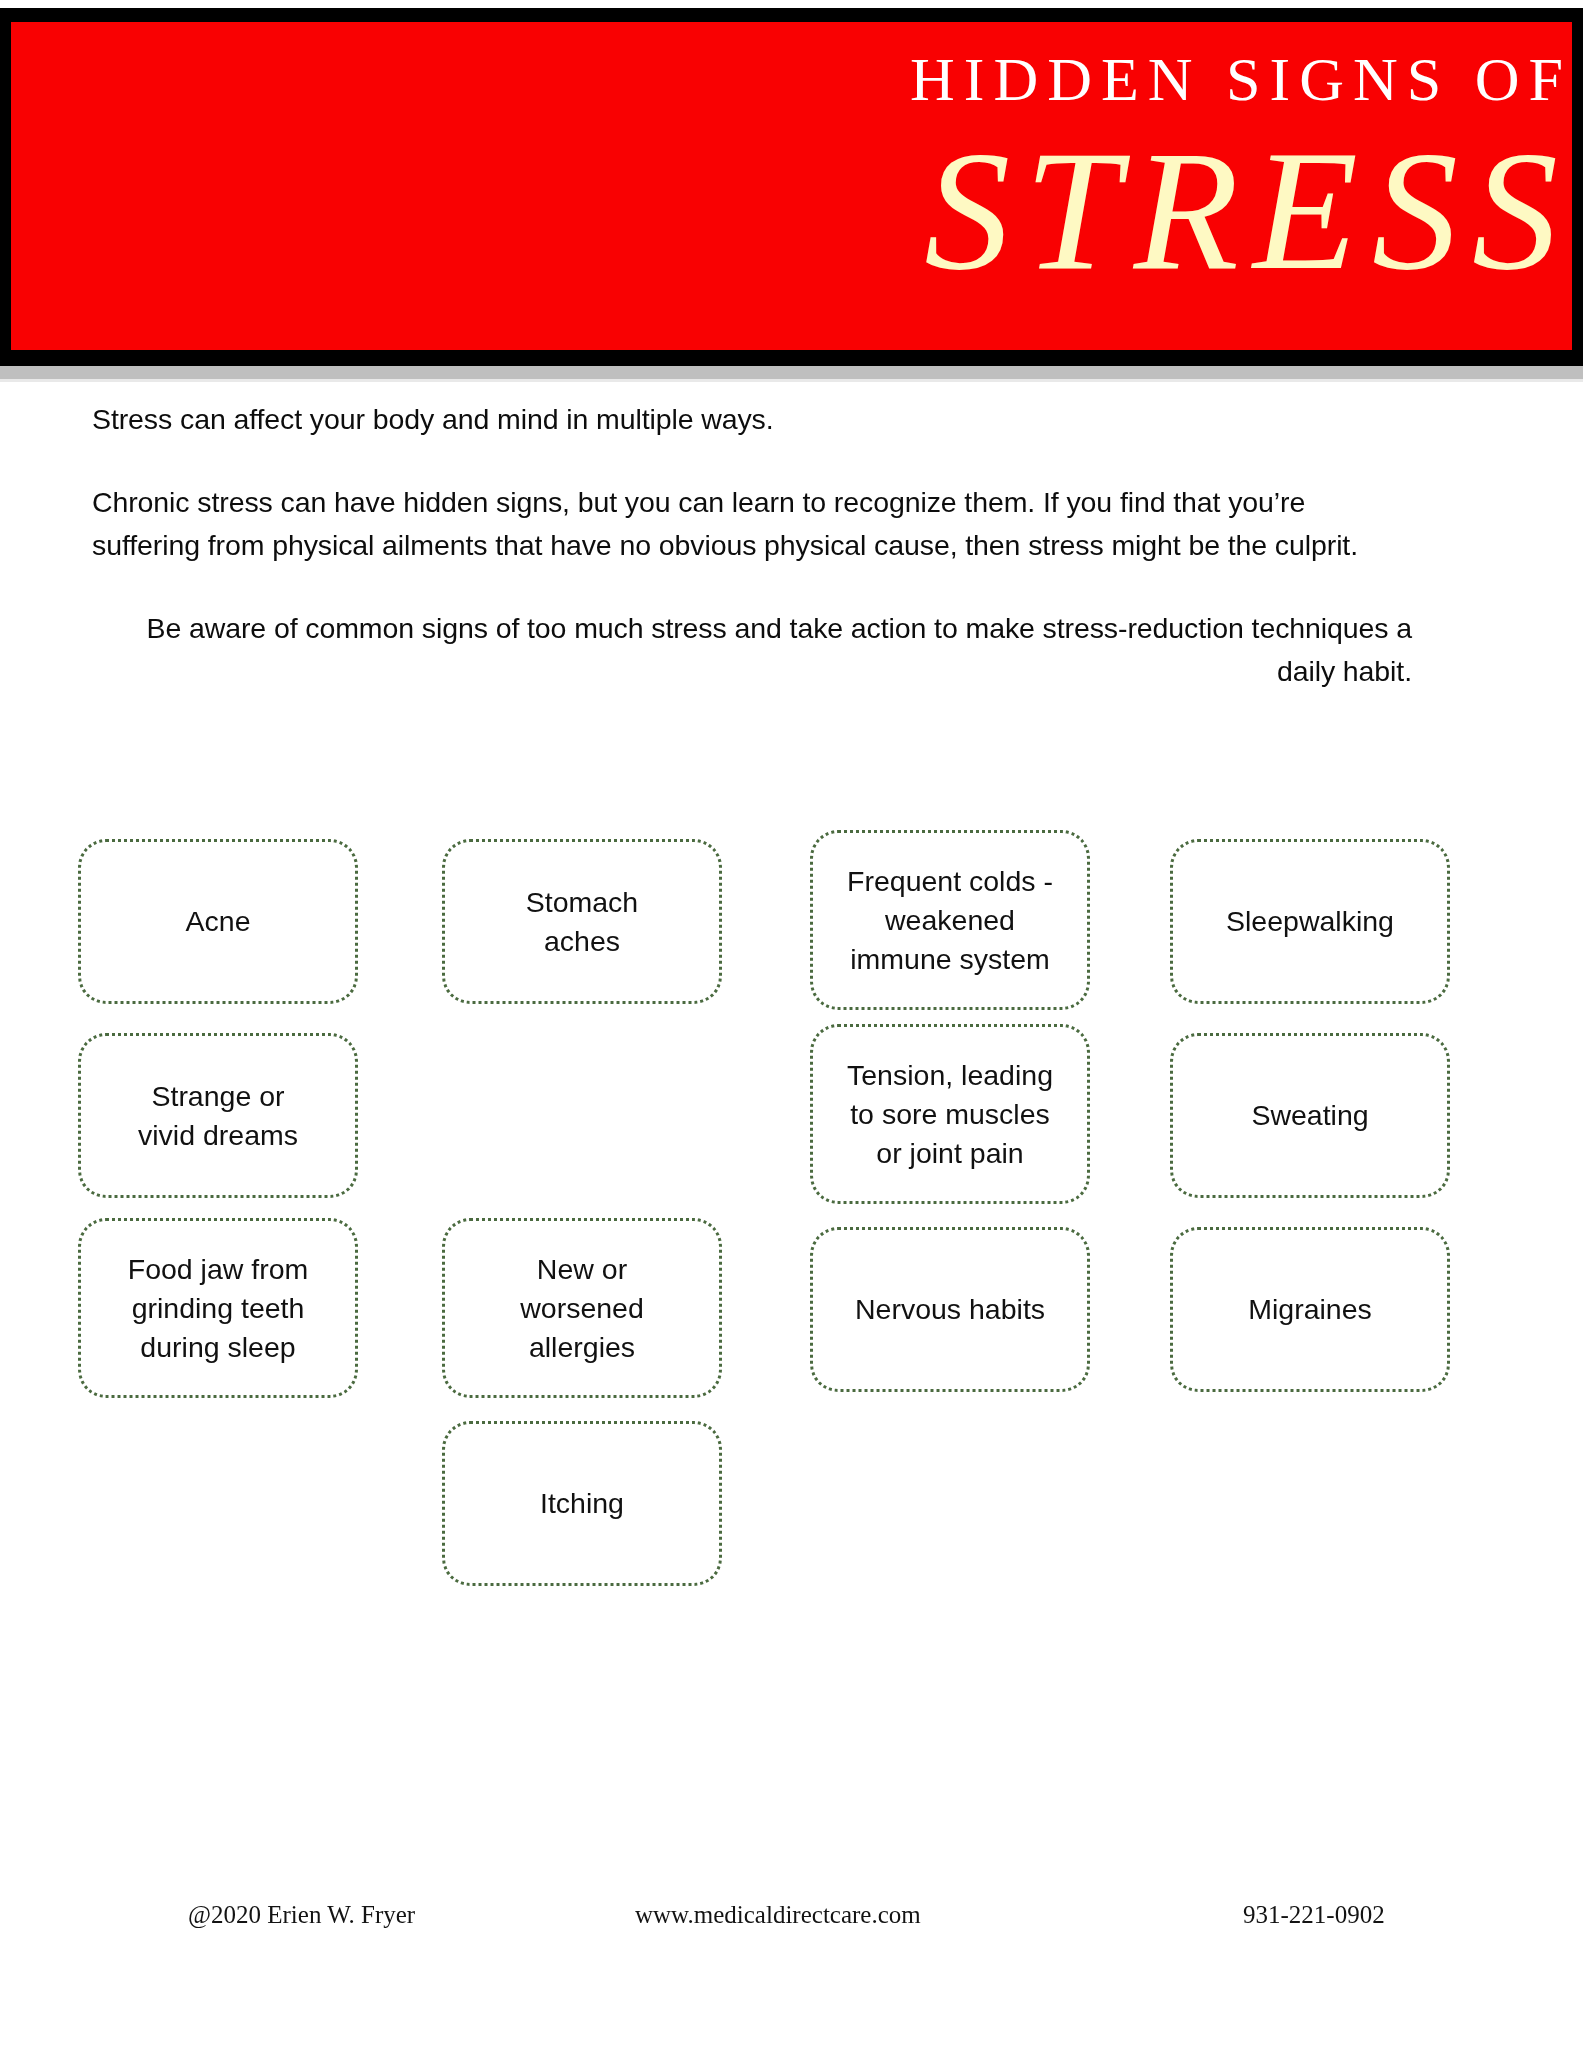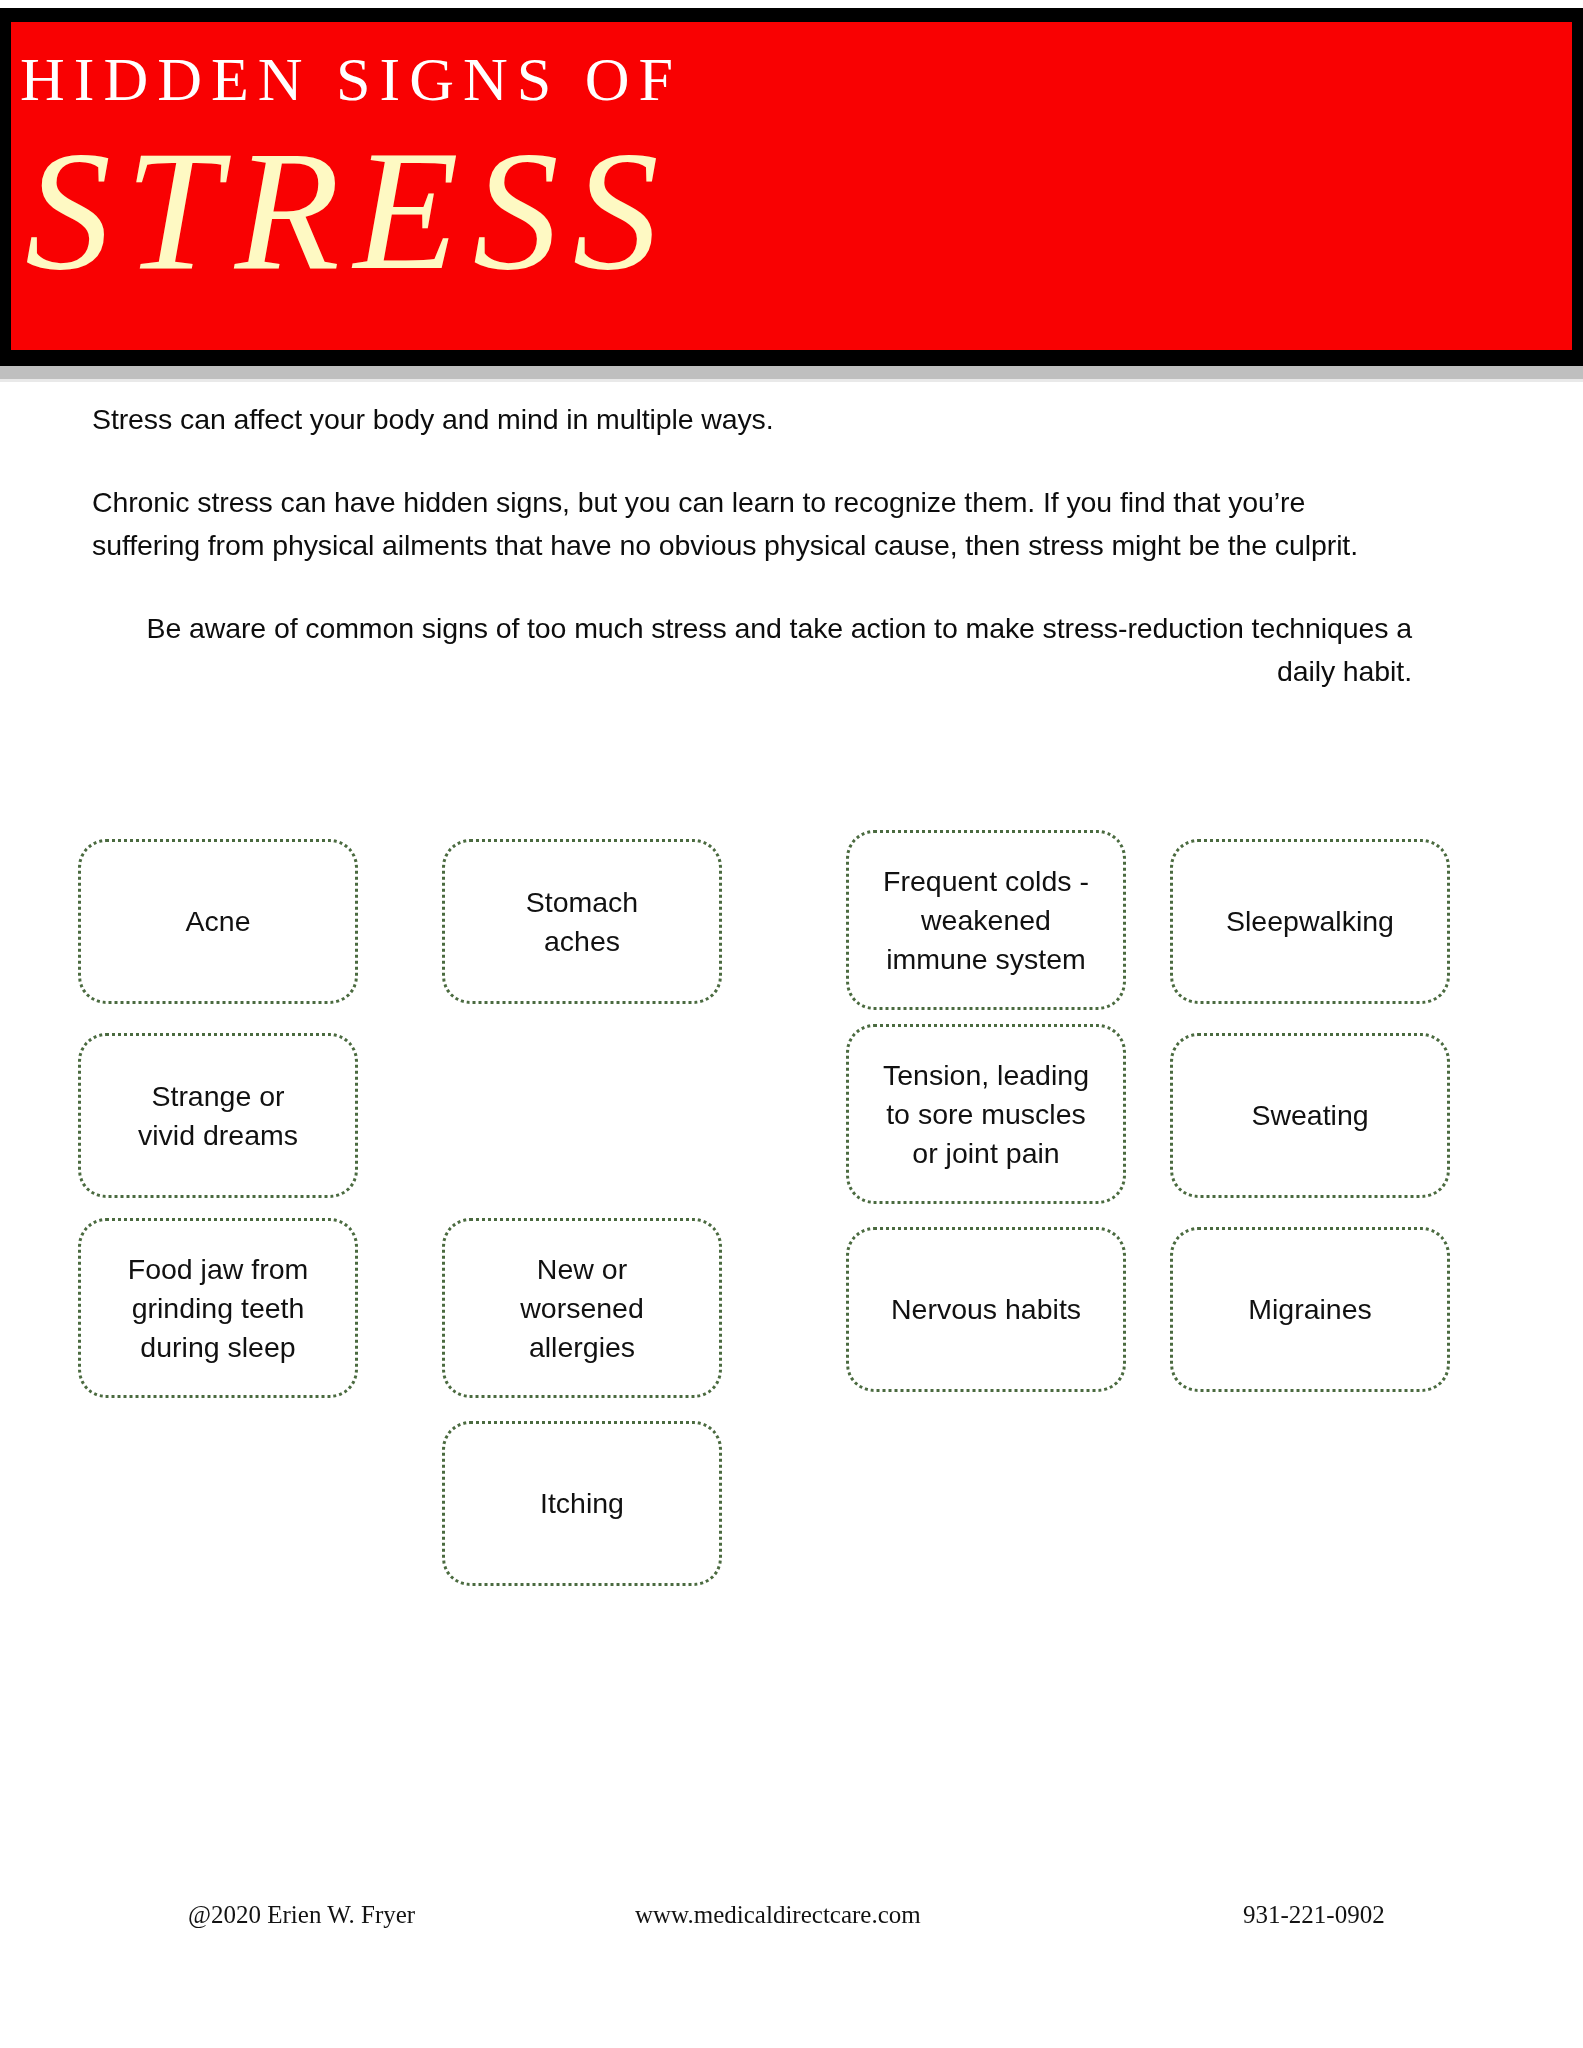--- a/index.html
+++ b/index.html
@@ -36,21 +36,21 @@
   .header-red {
     position: absolute;
     left: 11px;
     top: 14px;
     width: 1561px;
     height: 328px;
     background: #f90102;
     box-sizing: border-box;
     display: flex;
     flex-direction: column;
-    align-items: flex-start;
+    align-items: flex-end;
     justify-content: flex-start;
   }
   .header-shadow {
     position: absolute;
     left: 0;
     top: 366px;
     width: 1583px;
     height: 13px;
     background: #bfbfbf;
   }
@@ -117,21 +117,21 @@
     height: 194px;
   }
   .cell {
     position: absolute;
     top: 0;
     width: 280px;
     height: 194px;
   }
   .cell.c0 { left: 0px; }
   .cell.c1 { left: 364px; }
-  .cell.c2 { left: 768px; }
+  .cell.c2 { left: 732px; }
   .cell.c3 { left: 1092px; }
 
   .sign-box {
     position: absolute;
     left: 0;
     width: 280px;
     border: 3px dotted #4a6a3f;
     border-radius: 28px;
     box-sizing: border-box;
     background: #ffffff;

